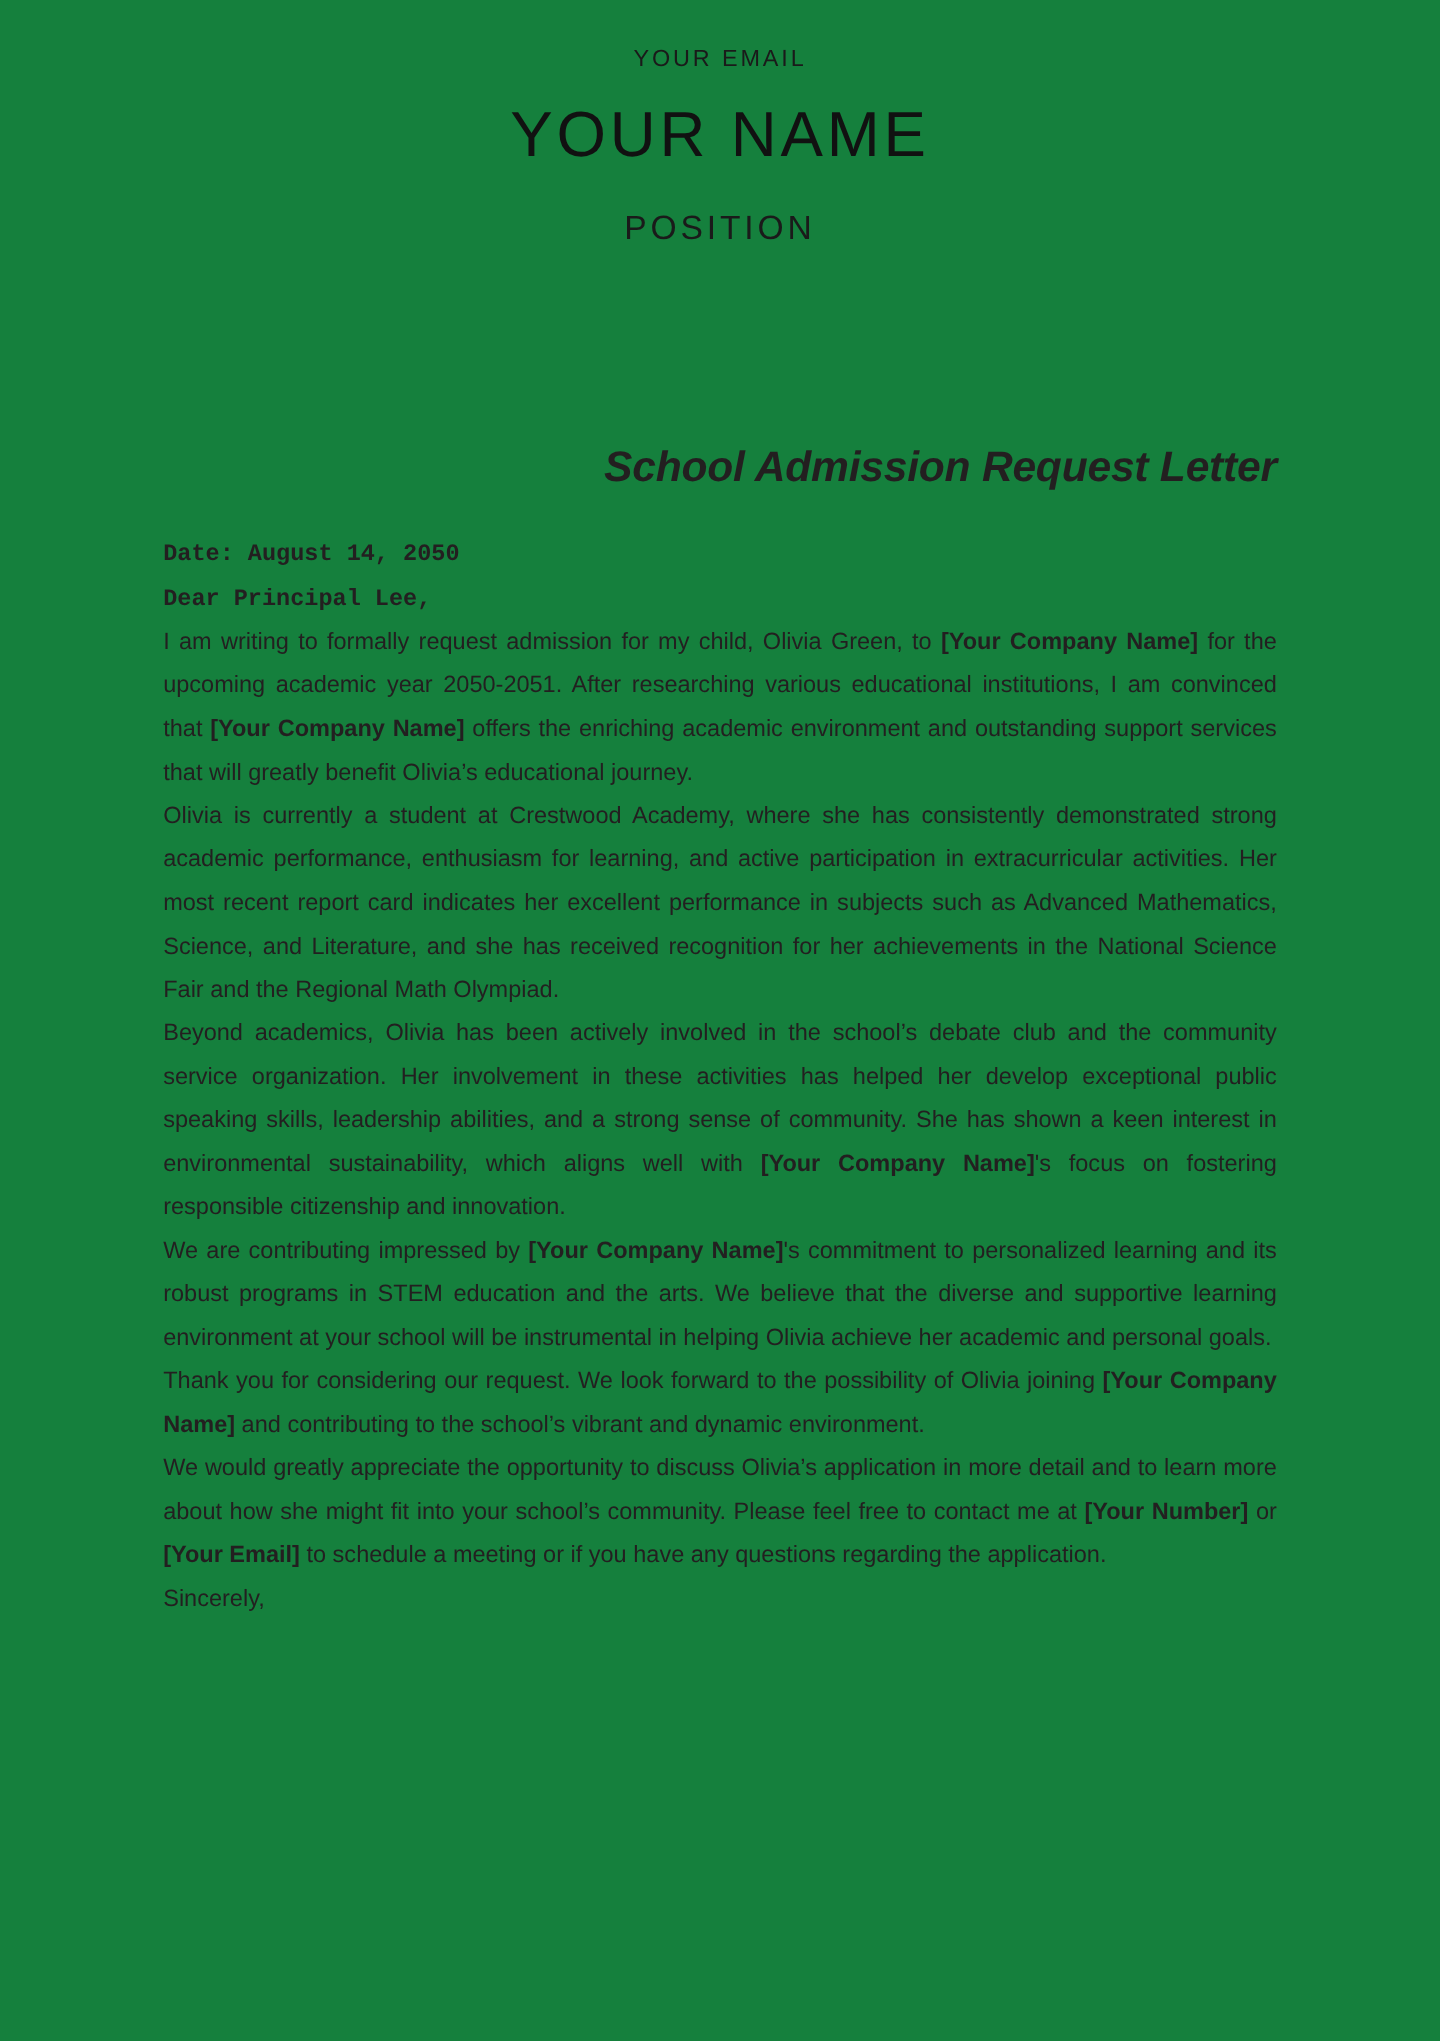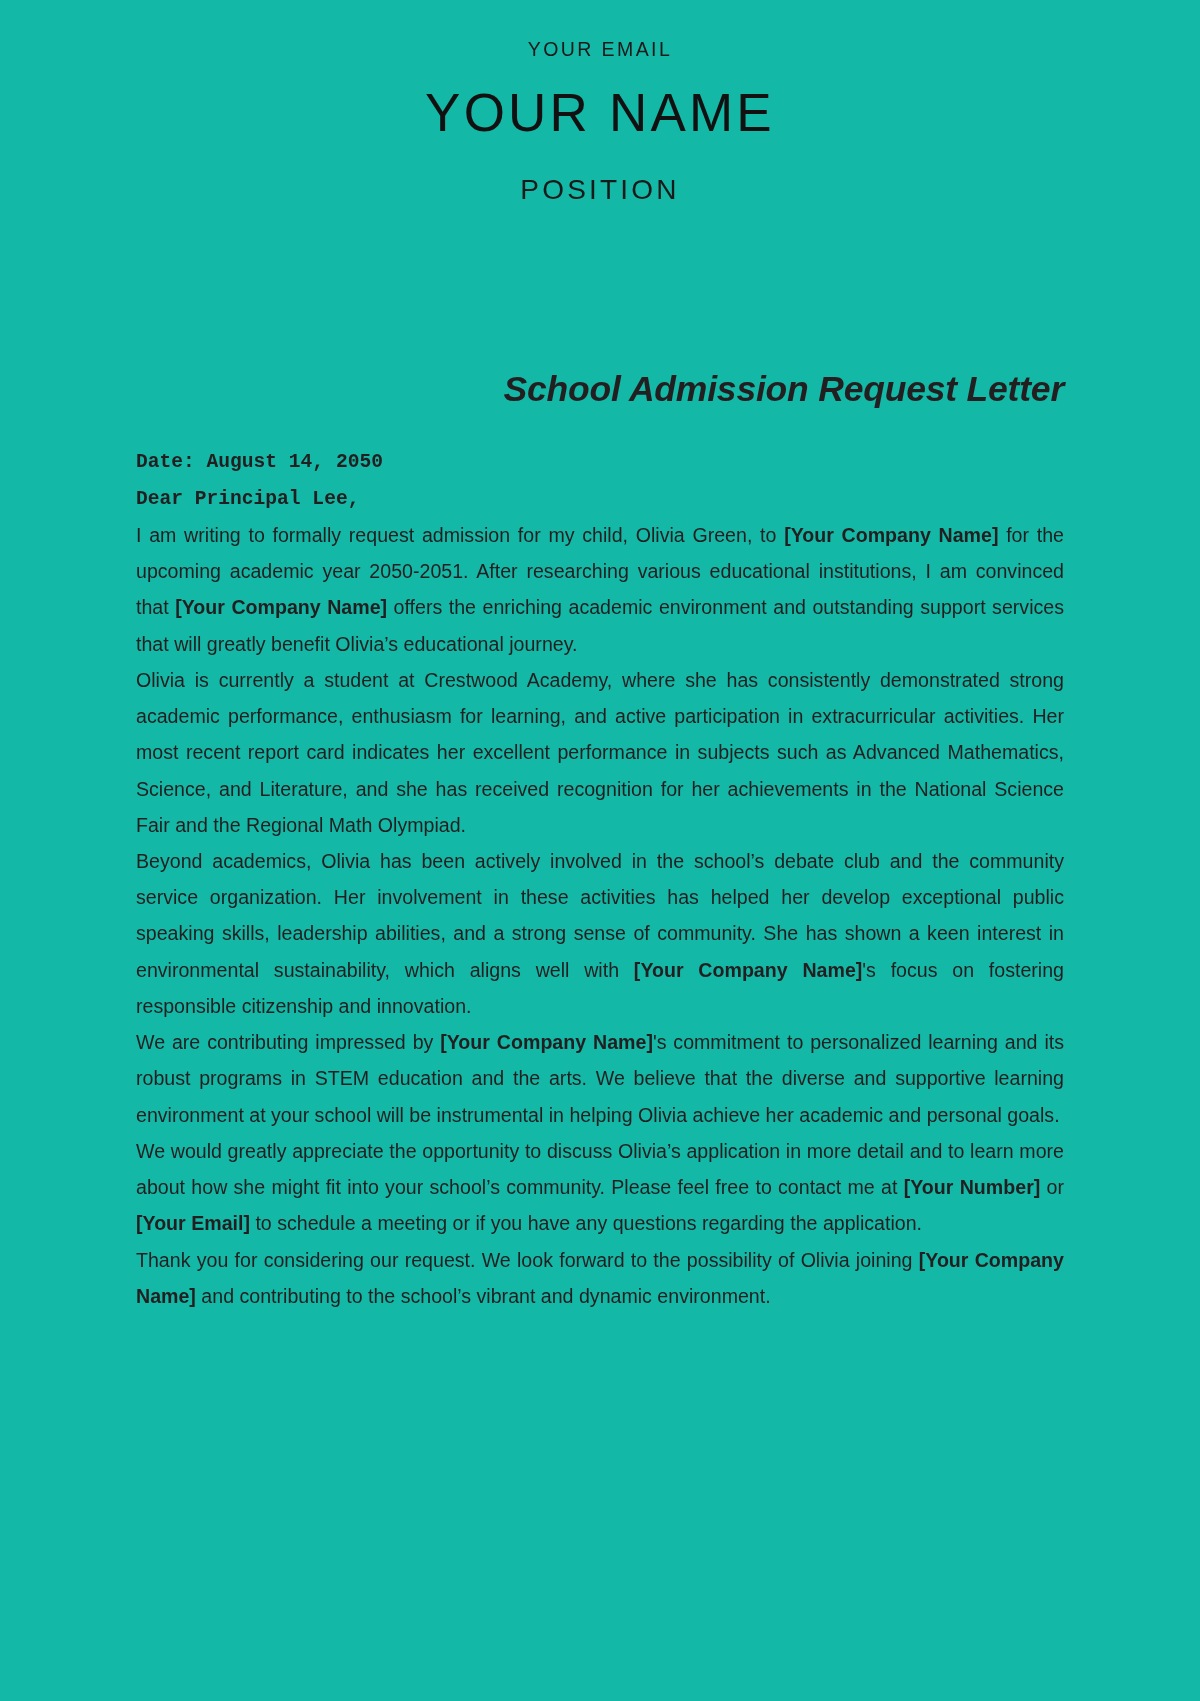--- a/index.html
+++ b/index.html
@@ -11,21 +11,21 @@
     width: 1200px;
     height: 1701px;
     font-family: "Liberation Sans", sans-serif;
     color: #231f20;
     overflow: hidden;
   }
   .page {
     position: relative;
     width: 1200px;
     height: 1701px;
-    background: #14b8a6;
+    background: #15803d;
     box-sizing: border-box;
   }
 
   
   .letterhead {
     text-align: center;
     padding-top: 38px;
   }
   .lh-email {
     font-size: 19.5px;
@@ -106,19 +106,20 @@
   <div class="letter">
     <h1 class="doc-title">School Admission Request Letter</h1>
     <p class="line-bold">Date: August 14, 2050</p>
     <p class="line-bold">Dear Principal Lee,</p>
 
     <div id="paragraph-list">
         <p class="para"><span>I am writing to formally request admission for my child, Olivia Green, to </span><b>[Your Company Name]</b><span> for the upcoming academic year 2050-2051. After researching various educational institutions, I am convinced that </span><b>[Your Company Name]</b><span> offers the enriching academic environment and outstanding support services that will greatly benefit Olivia’s educational journey.</span></p>
         <p class="para"><span>Olivia is currently a student at Crestwood Academy, where she has consistently demonstrated strong academic performance, enthusiasm for learning, and active participation in extracurricular activities. Her most recent report card indicates her excellent performance in subjects such as Advanced Mathematics, Science, and Literature, and she has received recognition for her achievements in the National Science Fair and the Regional Math Olympiad.</span></p>
         <p class="para"><span>Beyond academics, Olivia has been actively involved in the school’s debate club and the community service organization. Her involvement in these activities has helped her develop exceptional public speaking skills, leadership abilities, and a strong sense of community. She has shown a keen interest in environmental sustainability, which aligns well with </span><b>[Your Company Name]</b><span>'s focus on fostering responsible citizenship and innovation.</span></p>
         <p class="para"><span>We are contributing impressed by </span><b>[Your Company Name]</b><span>'s commitment to personalized learning and its robust programs in STEM education and the arts. We believe that the diverse and supportive learning environment at your school will be instrumental in helping Olivia achieve her academic and personal goals.</span></p>
+        <p class="para"><span>Thank you for considering our request. We look forward to the possibility of Olivia joining </span><b>[Your Company Name]</b><span> and contributing to the school’s vibrant and dynamic environment.</span></p>
         <p class="para"><span>We would greatly appreciate the opportunity to discuss Olivia’s application in more detail and to learn more about how she might fit into your school’s community. Please feel free to contact me at </span><b>[Your Number]</b><span> or </span><b>[Your Email]</b><span> to schedule a meeting or if you have any questions regarding the application.</span></p>
-        <p class="para"><span>Thank you for considering our request. We look forward to the possibility of Olivia joining </span><b>[Your Company Name]</b><span> and contributing to the school’s vibrant and dynamic environment.</span></p>
       </div>
 
+    <p class="closing">Sincerely,</p>
   </div>
 
 </div>
 
 </body></html>

